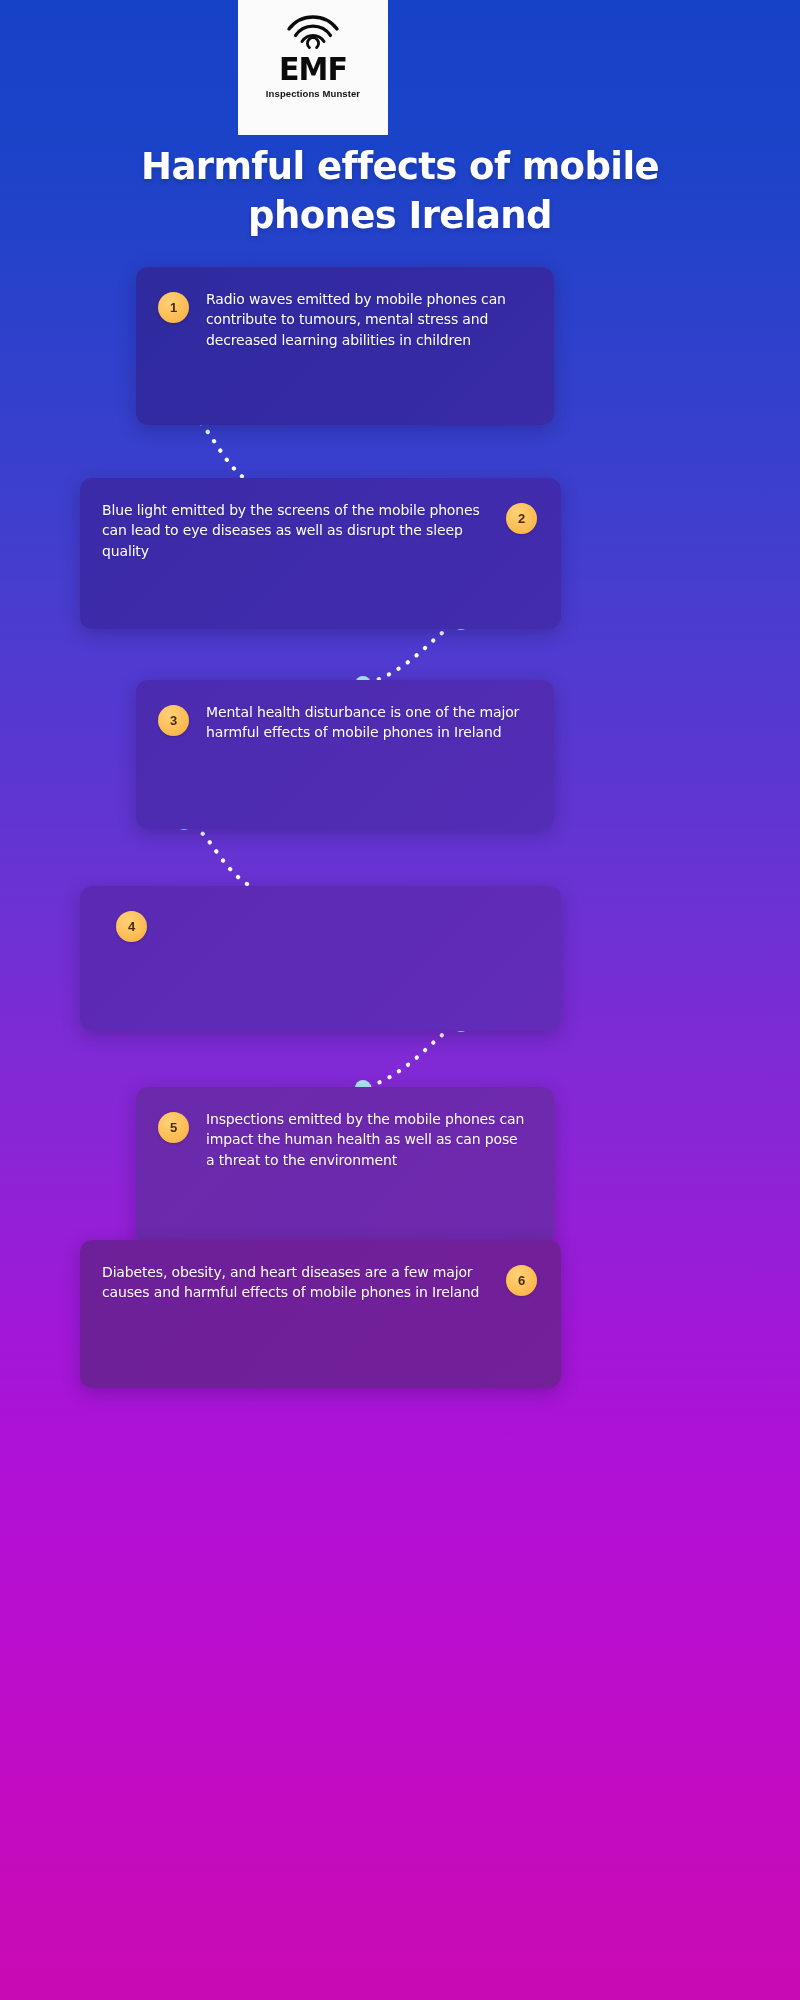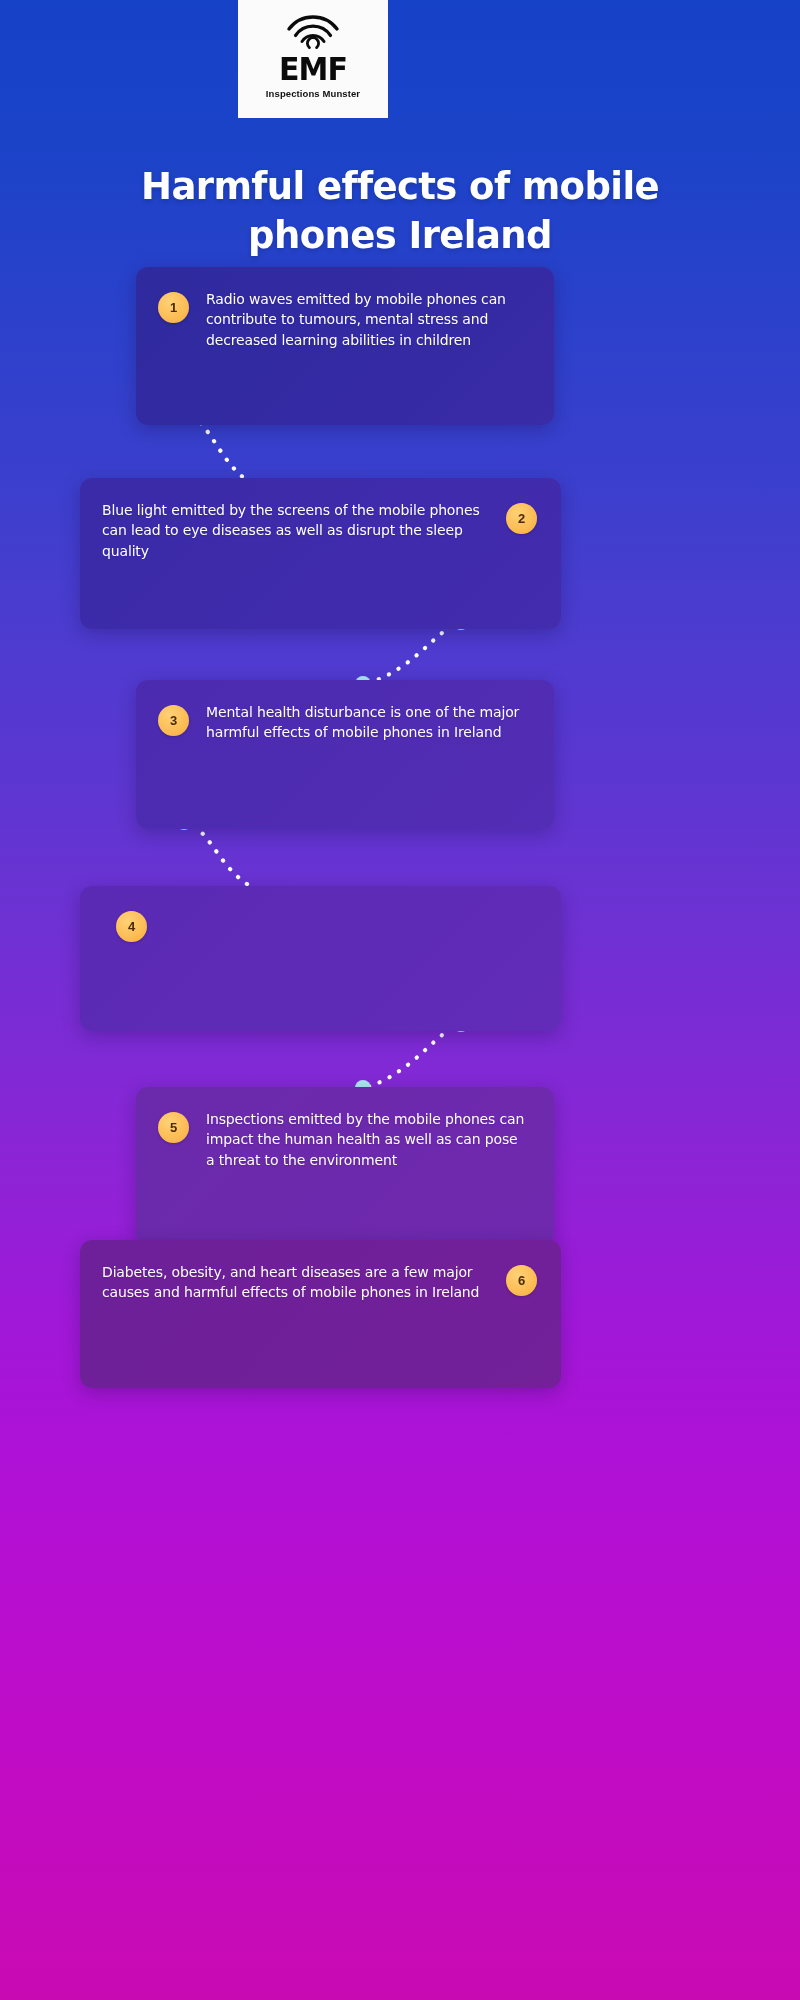--- a/index.html
+++ b/index.html
@@ -23,21 +23,21 @@
         #bd0dcb 84%,
         #c20cc2 90%,
         #c60bb8 96%,
         #c80ab2 100%);
     overflow:hidden;
     position:relative;
   }
 
   
   .logo-box{
-    position:absolute; left:238px; top:0; width:150px; height:118px;
+    position:absolute; left:238px; top:0; width:150px; height:135px;
     background:#fbfbfb; display:flex; flex-direction:column;
     align-items:center; justify-content:flex-start; padding-top:10px;
   }
   .logo-wifi{ width:56px; height:42px; }
   .logo-emf{
     font-family:"DejaVu Sans", sans-serif;
     font-weight:700; font-size:30px; letter-spacing:-1px;
     color:#0b0b0b; line-height:1; margin-top:2px;
     transform:scaleY(1.08);
   }
@@ -49,21 +49,20 @@
 
   
   .title{
     position:absolute; left:0; top:142px; width:800px;
     text-align:center; color:#ffffff;
     font-family:"DejaVu Sans", sans-serif;
     font-weight:700; font-size:37px; line-height:1.33;
     letter-spacing:-0.6px;
     text-shadow:0 2px 5px rgba(0,0,0,.18);
     padding:0 80px;
-    margin-top:20px;
   }
 
   
   .card{
     position:absolute;
     border-radius:12px;
     box-shadow:0 5px 18px rgba(25,10,70,.28);
     display:flex; align-items:flex-start;
     padding:22px 24px 22px 22px;
   }

